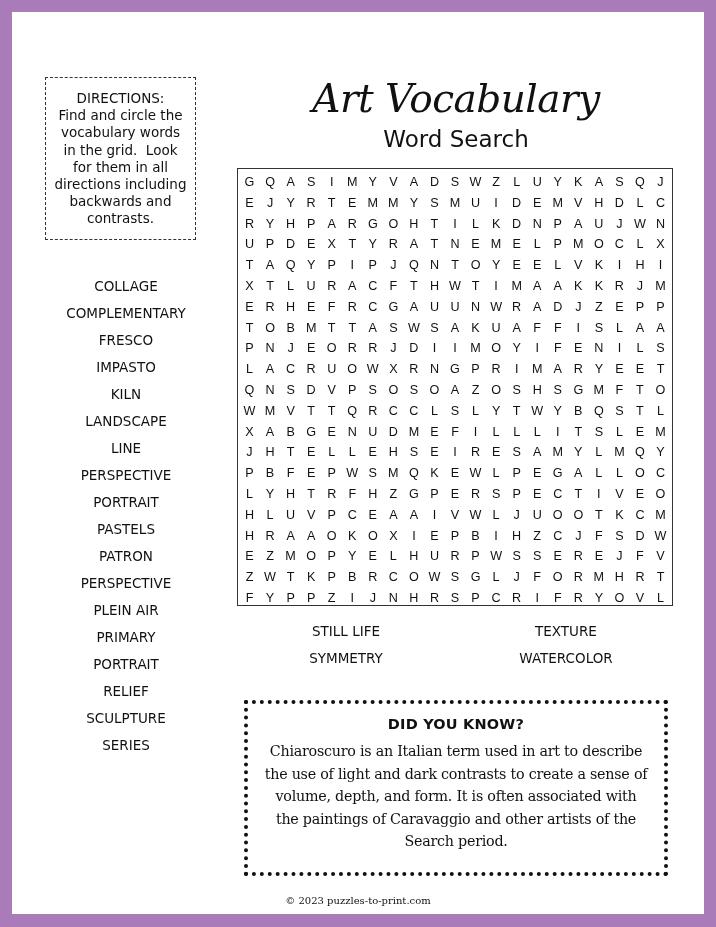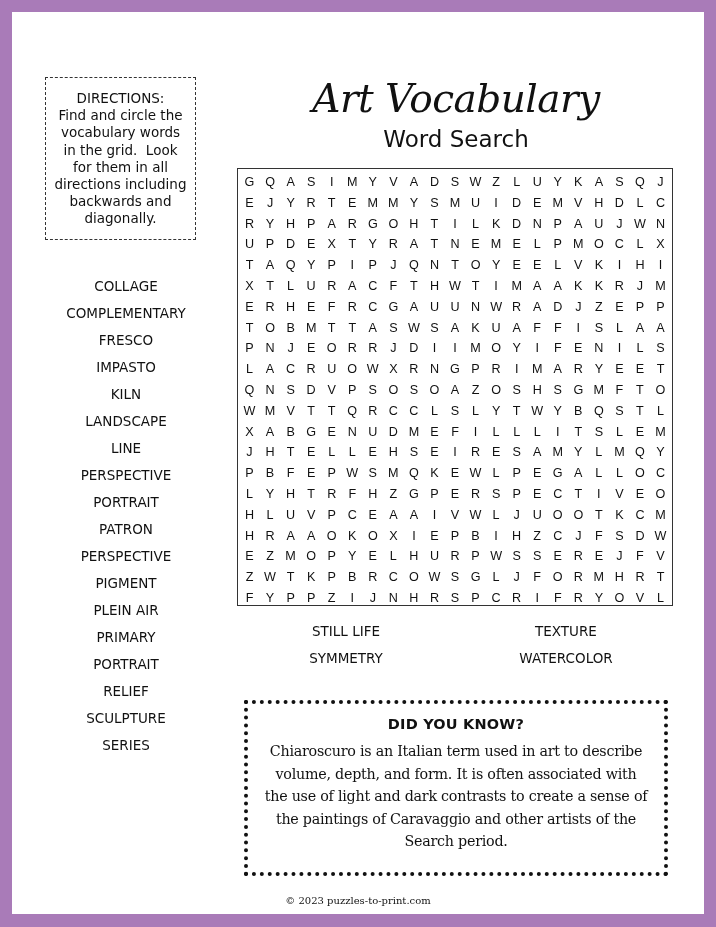--- a/index.html
+++ b/index.html
@@ -60,39 +60,39 @@
 
 
   <div class="dirbox">
     <div>DIRECTIONS:</div>
     <div>Find and circle the</div>
     <div>vocabulary words</div>
     <div style="white-space:pre">in the grid.  Look</div>
     <div>for them in all</div>
     <div>directions including</div>
     <div>backwards and</div>
-    <div>diagonally.</div>
+    <div>contrasts.</div>
   </div>
 
   <div class="title">Art Vocabulary</div>
   <div class="subtitle">Word Search</div>
 
   <div class="wordlist">
     <div>COLLAGE</div>
     <div>COMPLEMENTARY</div>
     <div>FRESCO</div>
     <div>IMPASTO</div>
     <div>KILN</div>
     <div>LANDSCAPE</div>
     <div>LINE</div>
     <div>PERSPECTIVE</div>
     <div>PORTRAIT</div>
+    <div>PASTELS</div>
     <div>PATRON</div>
     <div>PERSPECTIVE</div>
-    <div>PIGMENT</div>
     <div>PLEIN AIR</div>
     <div>PRIMARY</div>
     <div>PORTRAIT</div>
     <div>RELIEF</div>
     <div>SCULPTURE</div>
     <div>SERIES</div>
   </div>
 
   <div class="grid" id="grid">
       <div class="row" style="top: 3px;">
@@ -582,21 +582,21 @@
 
   <div class="extra" style="left:264px; top:611px;">STILL LIFE</div>
   <div class="extra" style="left:484px; top:611px;">TEXTURE</div>
   <div class="extra" style="left:264px; top:638px;">SYMMETRY</div>
   <div class="extra" style="left:484px; top:638px;">WATERCOLOR</div>
 
   <div class="dyk">
     <div class="h">DID YOU KNOW?</div>
     <div class="b">
       <div>Chiaroscuro is an Italian term used in art to describe</div>
+      <div>the use of light and dark contrasts to create a sense of</div>
       <div>volume, depth, and form. It is often associated with</div>
-      <div>the use of light and dark contrasts to create a sense of</div>
       <div>the paintings of Caravaggio and other artists of the</div>
       <div>Search period.</div>
     </div>
   </div>
 
   <div class="footer">© 2023 puzzles-to-print.com</div>
 </div>
 
 </body></html>

